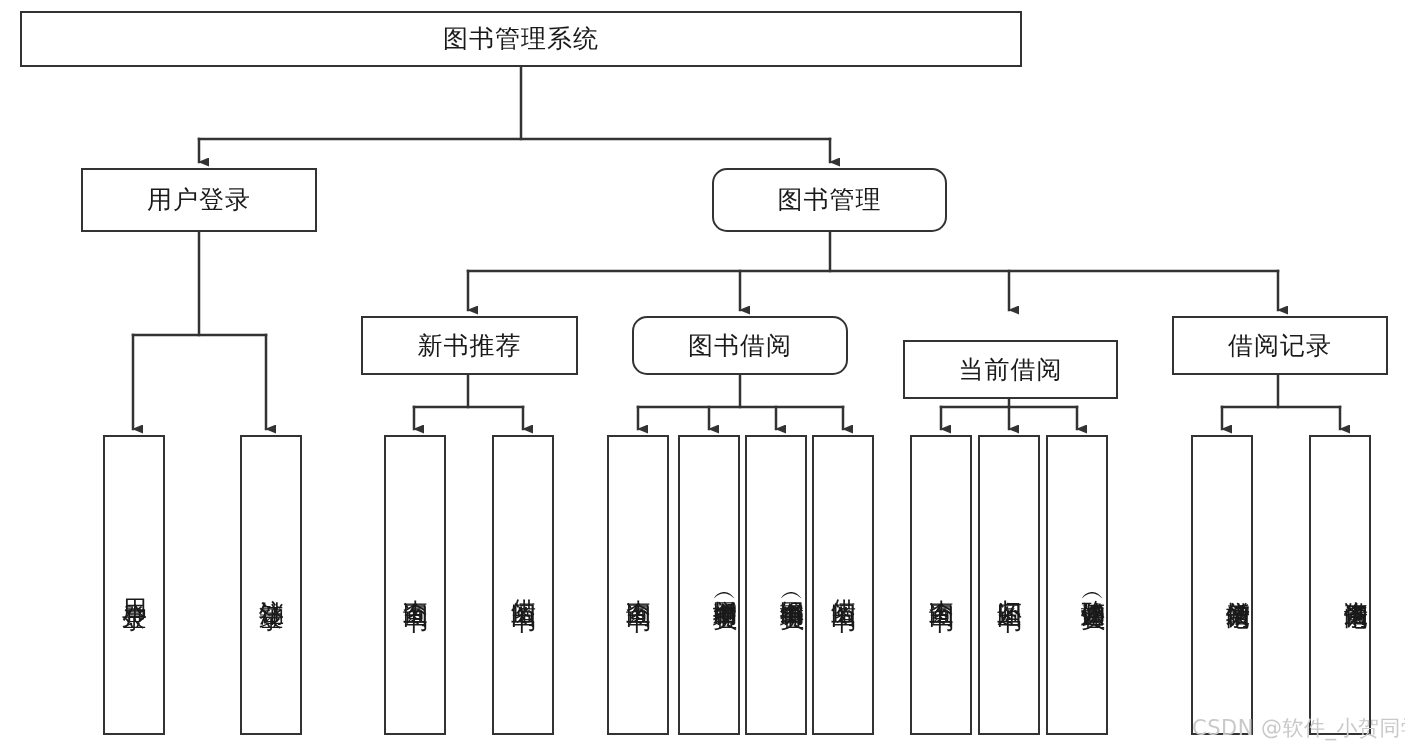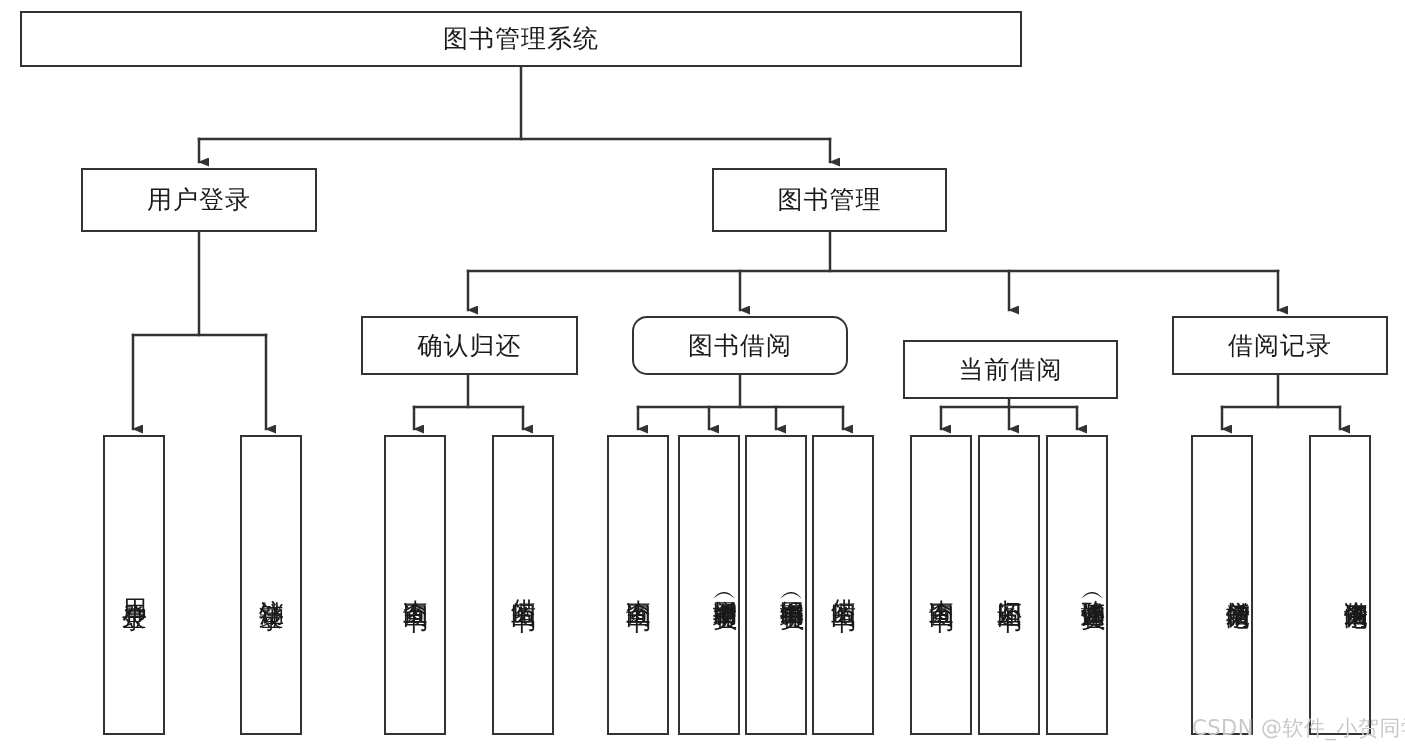--- a/index.html
+++ b/index.html
@@ -118,23 +118,23 @@
       <path d="M1278,375 L1278,407"></path>
       <path d="M1222,407 L1340,407"></path>
       <path d="M1222,407 L1222,429" marker-end="url(#arrow)"></path>
       <path d="M1340,407 L1340,429" marker-end="url(#arrow)"></path>
     </g>
   </svg>
 
   <div class="node h" style="left:20px; top:11px; width:1002px; height:56px;">图书管理系统</div>
 
   <div class="node h" style="left:81px; top:168px; width:236px; height:64px;">用户登录</div>
-  <div class="node h" style="left:712px; top:168px; width:235px; height:64px;">图书管理</div>
+  <div class="node h" style="left:712px; top:168px; width:235px; height:64px;border-radius:15px;">图书管理</div>
 
-  <div class="node h" style="left:361px; top:316px; width:217px; height:59px;">确认归还</div>
+  <div class="node h" style="left:361px; top:316px; width:217px; height:59px;">新书推荐</div>
   <div class="node h" style="left:632px; top:316px; width:216px; height:59px;border-radius:15px;">图书借阅</div>
   <div class="node h" style="left:903px; top:316px; width:215px; height:59px;margin-top:24px;">当前借阅</div>
   <div class="node h" style="left:1172px; top:316px; width:216px; height:59px;">借阅记录</div>
 
   <div class="node v" style="left:103px; top:435px; width:62px; height:300px;">用户登录</div>
   <div class="node v" style="left:240px; top:435px; width:62px; height:300px;">注销登录</div>
 
   <div class="node v" style="left:384px; top:435px; width:62px; height:300px;">查询图书</div>
   <div class="node v" style="left:492px; top:435px; width:62px; height:300px;">借阅图书</div>
 

